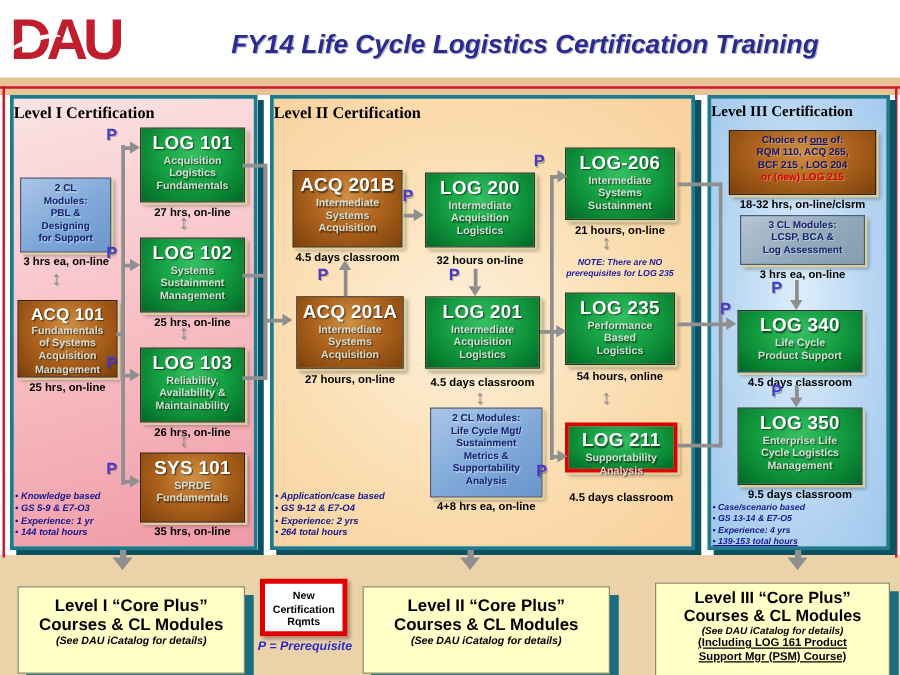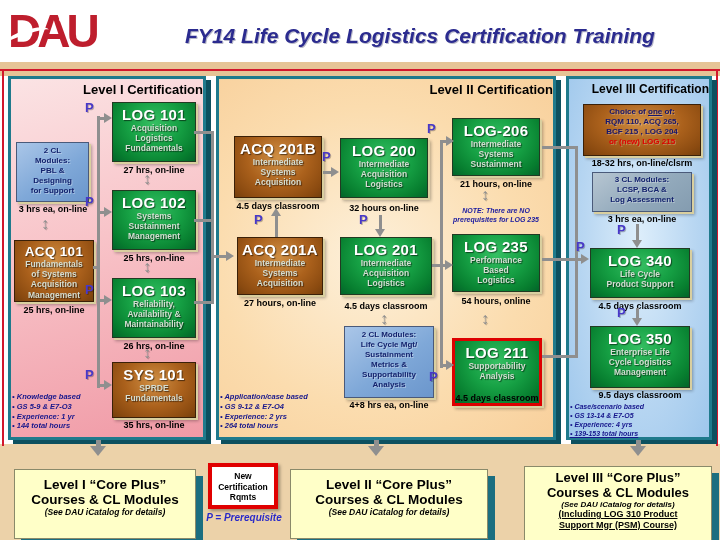--- a/index.html
+++ b/index.html
@@ -14,21 +14,21 @@
   .ptitle{font-size:21px;font-weight:bold;font-style:italic;color:#2b2b8f;text-align:center;text-shadow:1px 1px 0 #b9b9c9;}
   
   .tan{background:#e6c496;}
   .tan2{background:#ecd2a9;}
   .redline{background:#d2172c;}
   
   .panel{border:3px solid #1f7a8c;box-shadow:5px 4px 0 #0d505f;}
   .p1{background:linear-gradient(165deg,#fbe3e4 0%,#f8c3c8 45%,#f09aa6 100%);}
   .p2{background:radial-gradient(ellipse at 45% 50%,#fdf0da 0%,#fbdcae 60%,#f8d09c 100%);}
   .p3{background:radial-gradient(ellipse at 50% 45%,#ddeefb 0%,#b9d7f2 55%,#9ec7ec 100%);}
-  .ptit{position:absolute;left:0;right:0;top:3px;text-align:right;font-weight:bold;font-size:13px;color:#000;}
+  .ptit{position:absolute;left:0;right:0;top:3px;text-align:left;font-weight:bold;font-size:13px;color:#000;font-family:Liberation Serif, serif;}
   
   .course{text-align:center;padding-top:3px;color:#fff;border:1px solid #223a22;
           box-shadow:2px 2px 0 #d9cf9f,3px 3px 3px rgba(0,0,0,.3);}
   .green{background:radial-gradient(ellipse at 50% 35%,#36c063 0%,#16a044 45%,#077e2f 80%,#03642a 100%);}
   .brown{background:radial-gradient(ellipse at 50% 35%,#d09045 0%,#ab611c 50%,#8a4a10 85%,#74400e 100%);border-color:#3a2008;}
   .bluebox{background:linear-gradient(145deg,#aac6e8 0%,#7fa8d8 55%,#6b96cc 100%);color:#15246e;border:1px solid #4a5a7a;
            box-shadow:2px 2px 0 #d9cf9f,3px 3px 3px rgba(0,0,0,.3);text-align:center;}
   .graybluebox{background:linear-gradient(145deg,#b7c6d2 0%,#93aabc 55%,#849cb0 100%);color:#15246e;border:1px solid #4a5a7a;
            box-shadow:2px 2px 0 #d9cf9f,3px 3px 3px rgba(0,0,0,.3);text-align:center;}
   .redborder{border:3px solid #dd0000;}
@@ -226,21 +226,21 @@
 prerequisites  for LOG 235</div>
 
   <div class="abs course green" style="left:452px;top:234px;width:88px;height:58px;">
     <div class="code">LOG 235</div>
     <div class="cname pre">Performance
 Based
 Logistics</div>
   </div>
   <div class="abs caption" style="left:442px;top:296px;width:108px;">54 hours, online</div>
 
-  <div class="abs course green redborder" style="left:452px;top:338px;width:90px;height:68px;">
+  <div class="abs course green redborder" style="left:452px;top:338px;width:90px;height:40px;">
     <div class="code">LOG 211</div>
     <div class="cname pre">Supportability
 Analysis</div>
   </div>
   <div class="abs caption" style="left:442px;top:393px;width:110px;">4.5 days classroom</div>
 
   <div class="abs notes" style="left:220px;top:392px;width:118px;">
     <div class="noteline">• Application/case based</div>
     <div class="noteline">• GS 9-12 &amp; E7-O4</div>
     <div class="noteline">• Experience: 2 yrs</div>
@@ -348,17 +348,17 @@
   <div class="abs ybox" style="left:290px;top:453px;width:198px;height:70px;">
     <div class="ytitle pre">Level II “Core Plus”
 Courses &amp; CL Modules</div>
     <div class="ynote">(See DAU iCatalog for details)</div>
   </div>
 
   <div class="abs ybox" style="left:524px;top:450px;width:188px;height:80px;">
     <div class="ytitle pre" style="font-size:13px;padding-top:4px;">Level III “Core Plus”
 Courses &amp; CL Modules</div>
     <div class="ynote" style="font-size:8px;">(See DAU iCatalog for details)</div>
-    <div class="yextra pre">(Including LOG 310 Product
+    <div class="yextra pre">(Including LOG 161 Product
 Support Mgr (PSM) Course)</div>
   </div>
 
 </div>
 
 </body></html>

